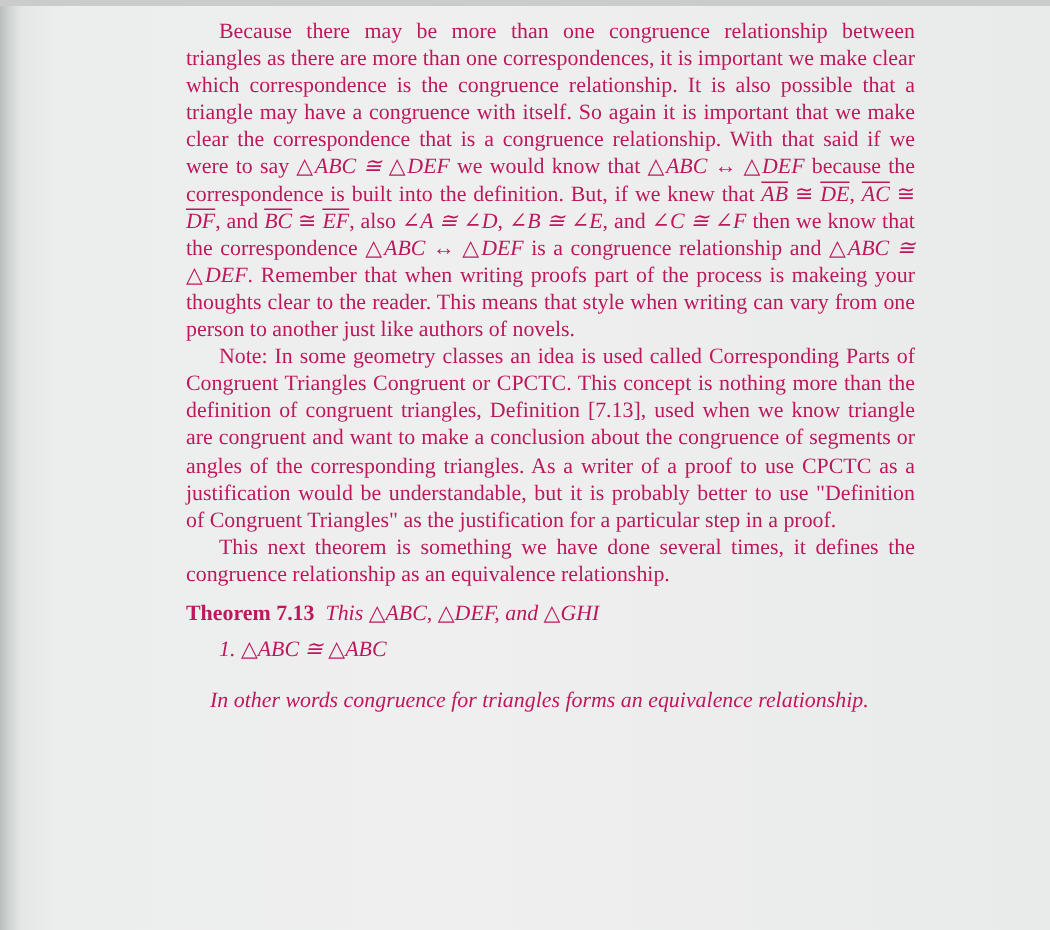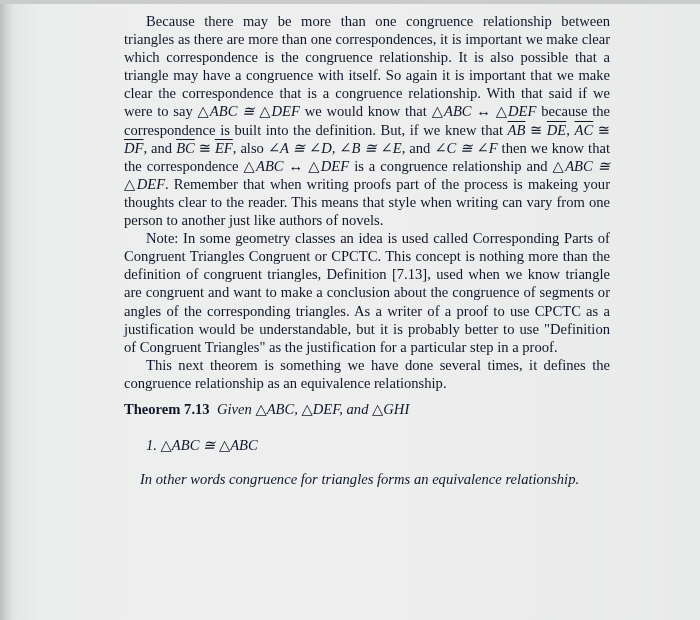--- a/index.html
+++ b/index.html
@@ -12,47 +12,47 @@
   }
   .topbar {
     position: absolute; left: 0; top: 0; width: 700px; height: 4px;
     background: #c9cccb;
   }
   .page {
     position: absolute; left: 124px; top: 12px; width: 486px;
     font-family: "Liberation Serif", "DejaVu Serif", serif;
     font-size: 14.6px; line-height: 18.1px;
     text-align: justify;
-    color: #0f172a;
+    color: #be185d;
   }
   .para { margin: 0; text-indent: 22px; }
   .math { font-style: italic; }
   .ov { text-decoration: overline; font-style: italic; }
   .b { font-weight: normal; }
   .theorem { margin-top: 8px; text-indent: 0; }
   .theorem .label { font-weight: bold; }
   .theorem .given { font-style: italic; }
-  .items { margin: 18px 0 0 0; padding: 0; list-style: none; }
+  .items { margin: 6px 0 0 0; padding: 0; list-style: none; }
   .items li { font-style: italic; margin: 0 0 9px 22px; line-height: 18px; }
   .conclusion { font-style: italic; margin: 16px; }
   .proof { margin-top: 8px; text-indent: 18px; }
 </style>
 </head>
 <body>
 
 <div class="topbar"></div>
 
 <div class="page">
   <p class="para"><span>Because there may be more than one congruence relationship between triangles as there are more than one correspondences, it is important we make clear which correspondence is the congruence relationship. It is also possible that a triangle may have a congruence with itself. So again it is important that we make clear the correspondence that is a congruence relationship. With that said if we were to say </span><span class="math">△ABC ≅ △DEF</span><span> we would know that </span><span class="math">△ABC ↔ △DEF</span><span> because the correspondence is built into the definition. But, if we knew that </span><span class="ov">AB</span><span> ≅ </span><span class="ov">DE</span><span>, </span><span class="ov">AC</span><span> ≅ </span><span class="ov">DF</span><span>, and </span><span class="ov">BC</span><span> ≅ </span><span class="ov">EF</span><span>, also </span><span class="math">∠A ≅ ∠D, ∠B ≅ ∠E</span><span>, and </span><span class="math">∠C ≅ ∠F</span><span> then we know that the correspondence </span><span class="math">△ABC ↔ △DEF</span><span> is a congruence relationship and </span><span class="math">△ABC ≅ △DEF</span><span>. Remember that when writing proofs part of the process is makeing your thoughts clear to the reader. This means that style when writing can vary from one person to another just like authors of novels.</span></p>
 
   <p class="para"><span class="b">Note:</span><span> In some geometry classes an idea is used called </span><span class="b">C</span><span>orresponding </span><span class="b">P</span><span>arts of </span><span class="b">C</span><span>ongruent </span><span class="b">T</span><span>riangles </span><span class="b">C</span><span>ongruent or CPCTC. This concept is nothing more than the definition of congruent triangles, Definition [7.13], used when we know triangle are congruent and want to make a conclusion about the congruence of segments or angles of the corresponding triangles. As a writer of a proof to use CPCTC as a justification would be understandable, but it is probably better to use "Definition of Congruent Triangles" as the justification for a particular step in a proof.</span></p>
 
   <p class="para">This next theorem is something we have done several times, it defines the congruence relationship as an equivalence relationship.</p>
 
-  <p class="para theorem"><span class="label">Theorem 7.13</span>&nbsp; <span class="given">Given △ABC, △DEF, and △GHI</span></p>
+  <p class="para theorem"><span class="label">Theorem 7.13</span>&nbsp; <span class="given">This △ABC, △DEF, and △GHI</span></p>
 
   <ul class="items">
     <li>1. △ABC ≅ △ABC</li>
   </ul>
 
   <p class="conclusion">In other words congruence for triangles forms an equivalence relationship.</p>
 
 </div>
 
 </body></html>

